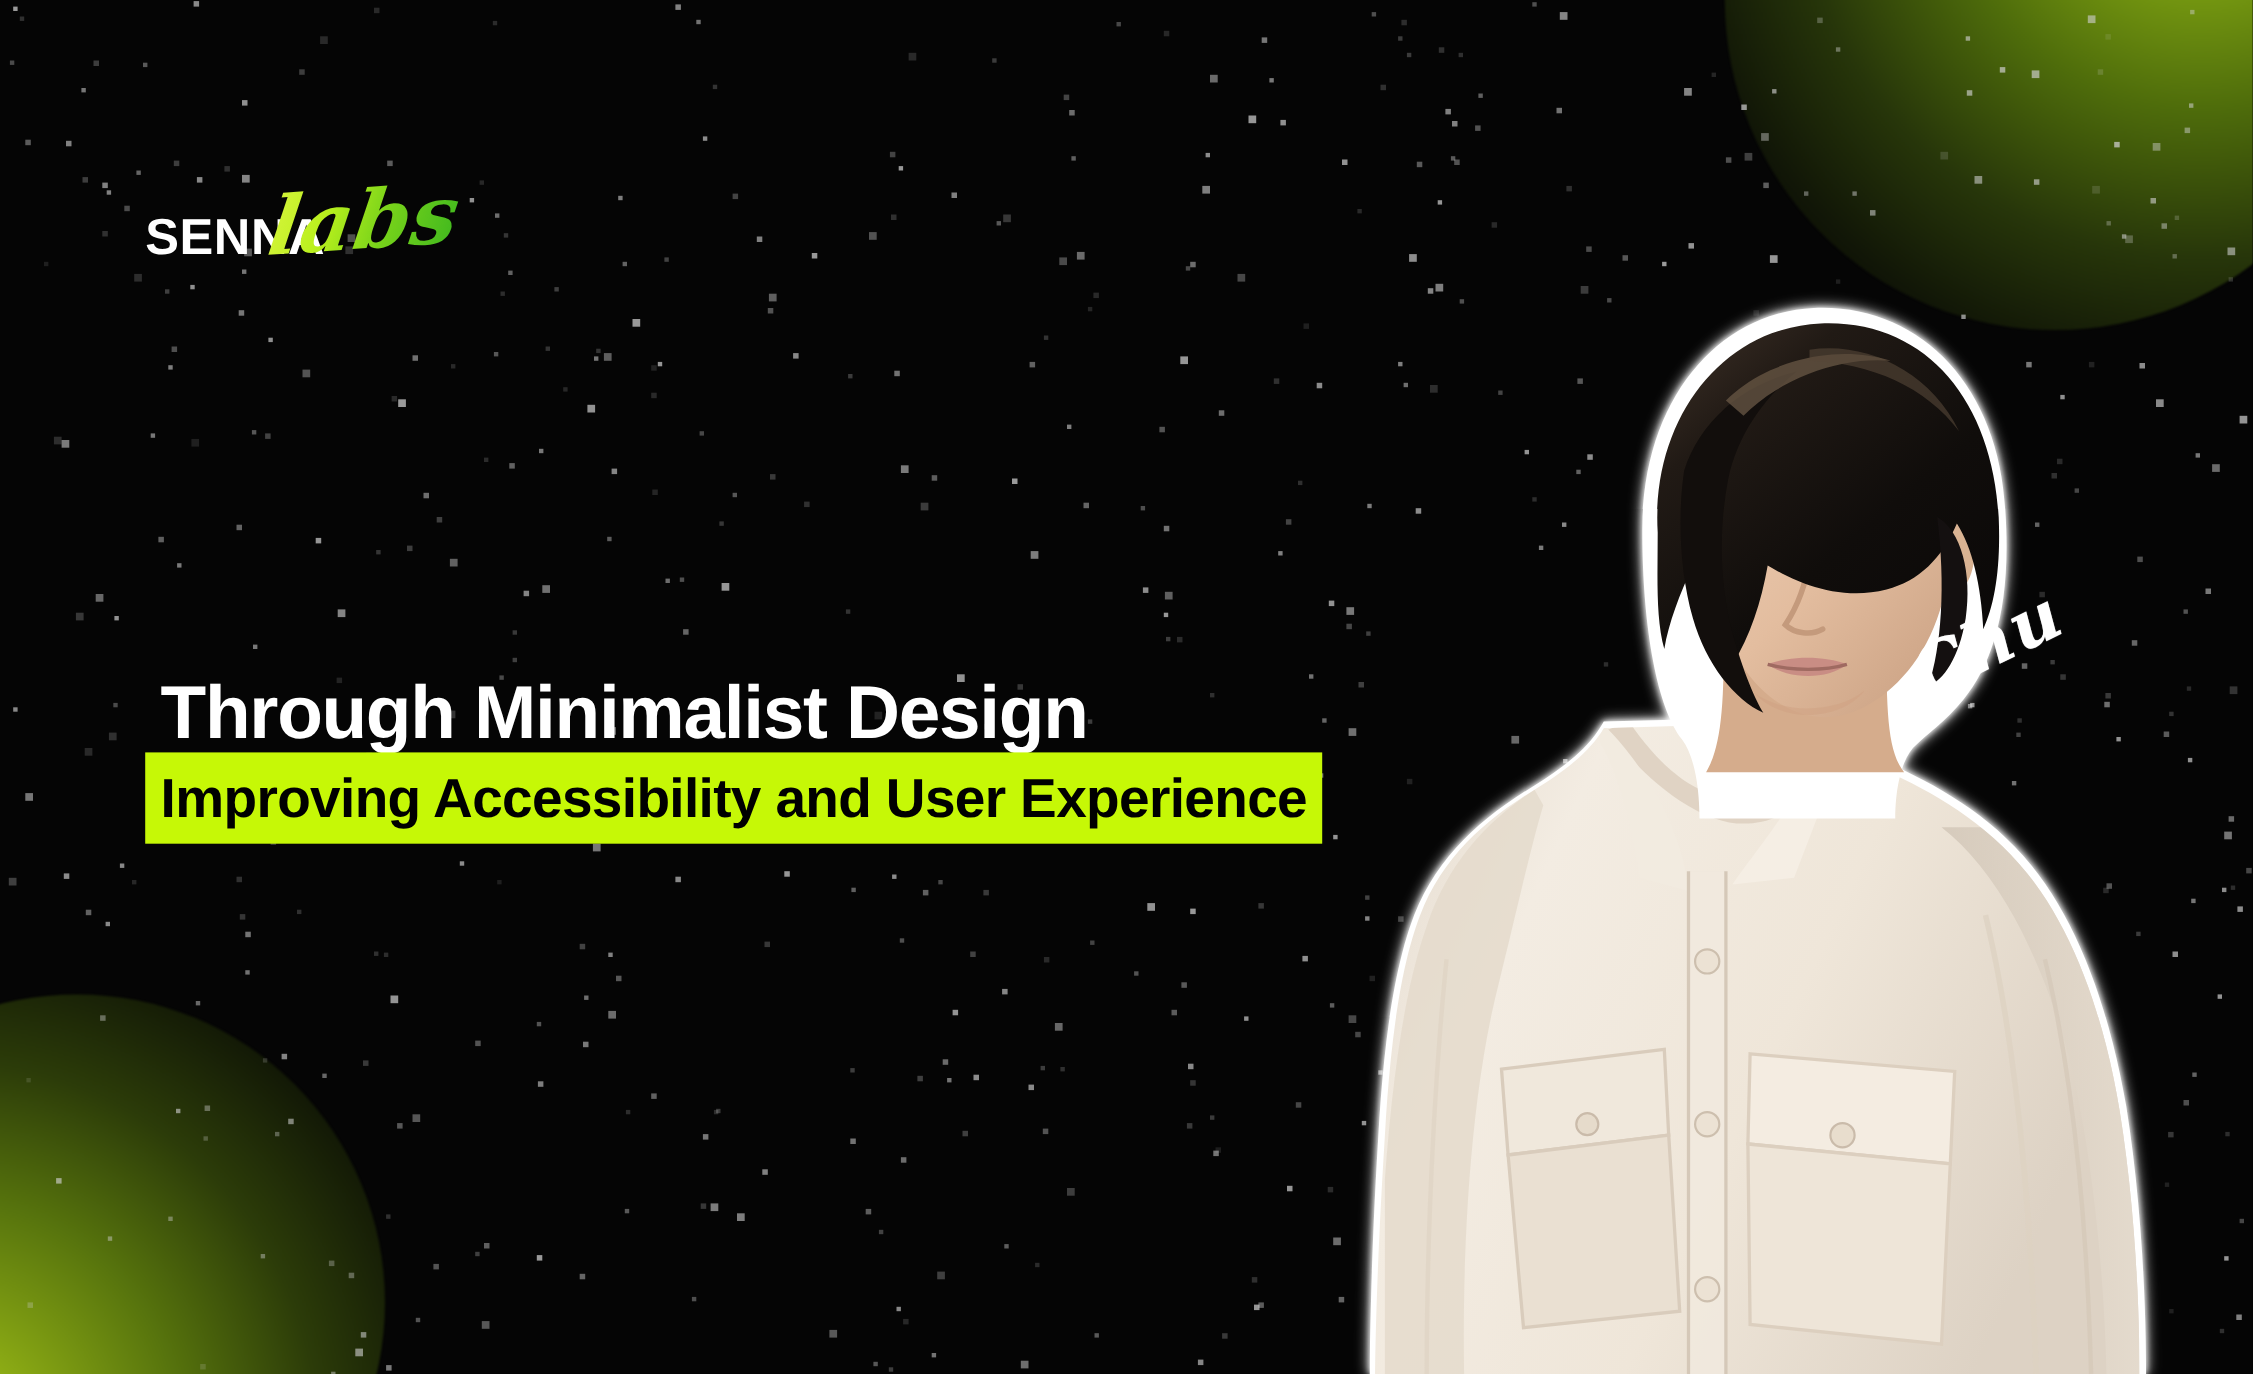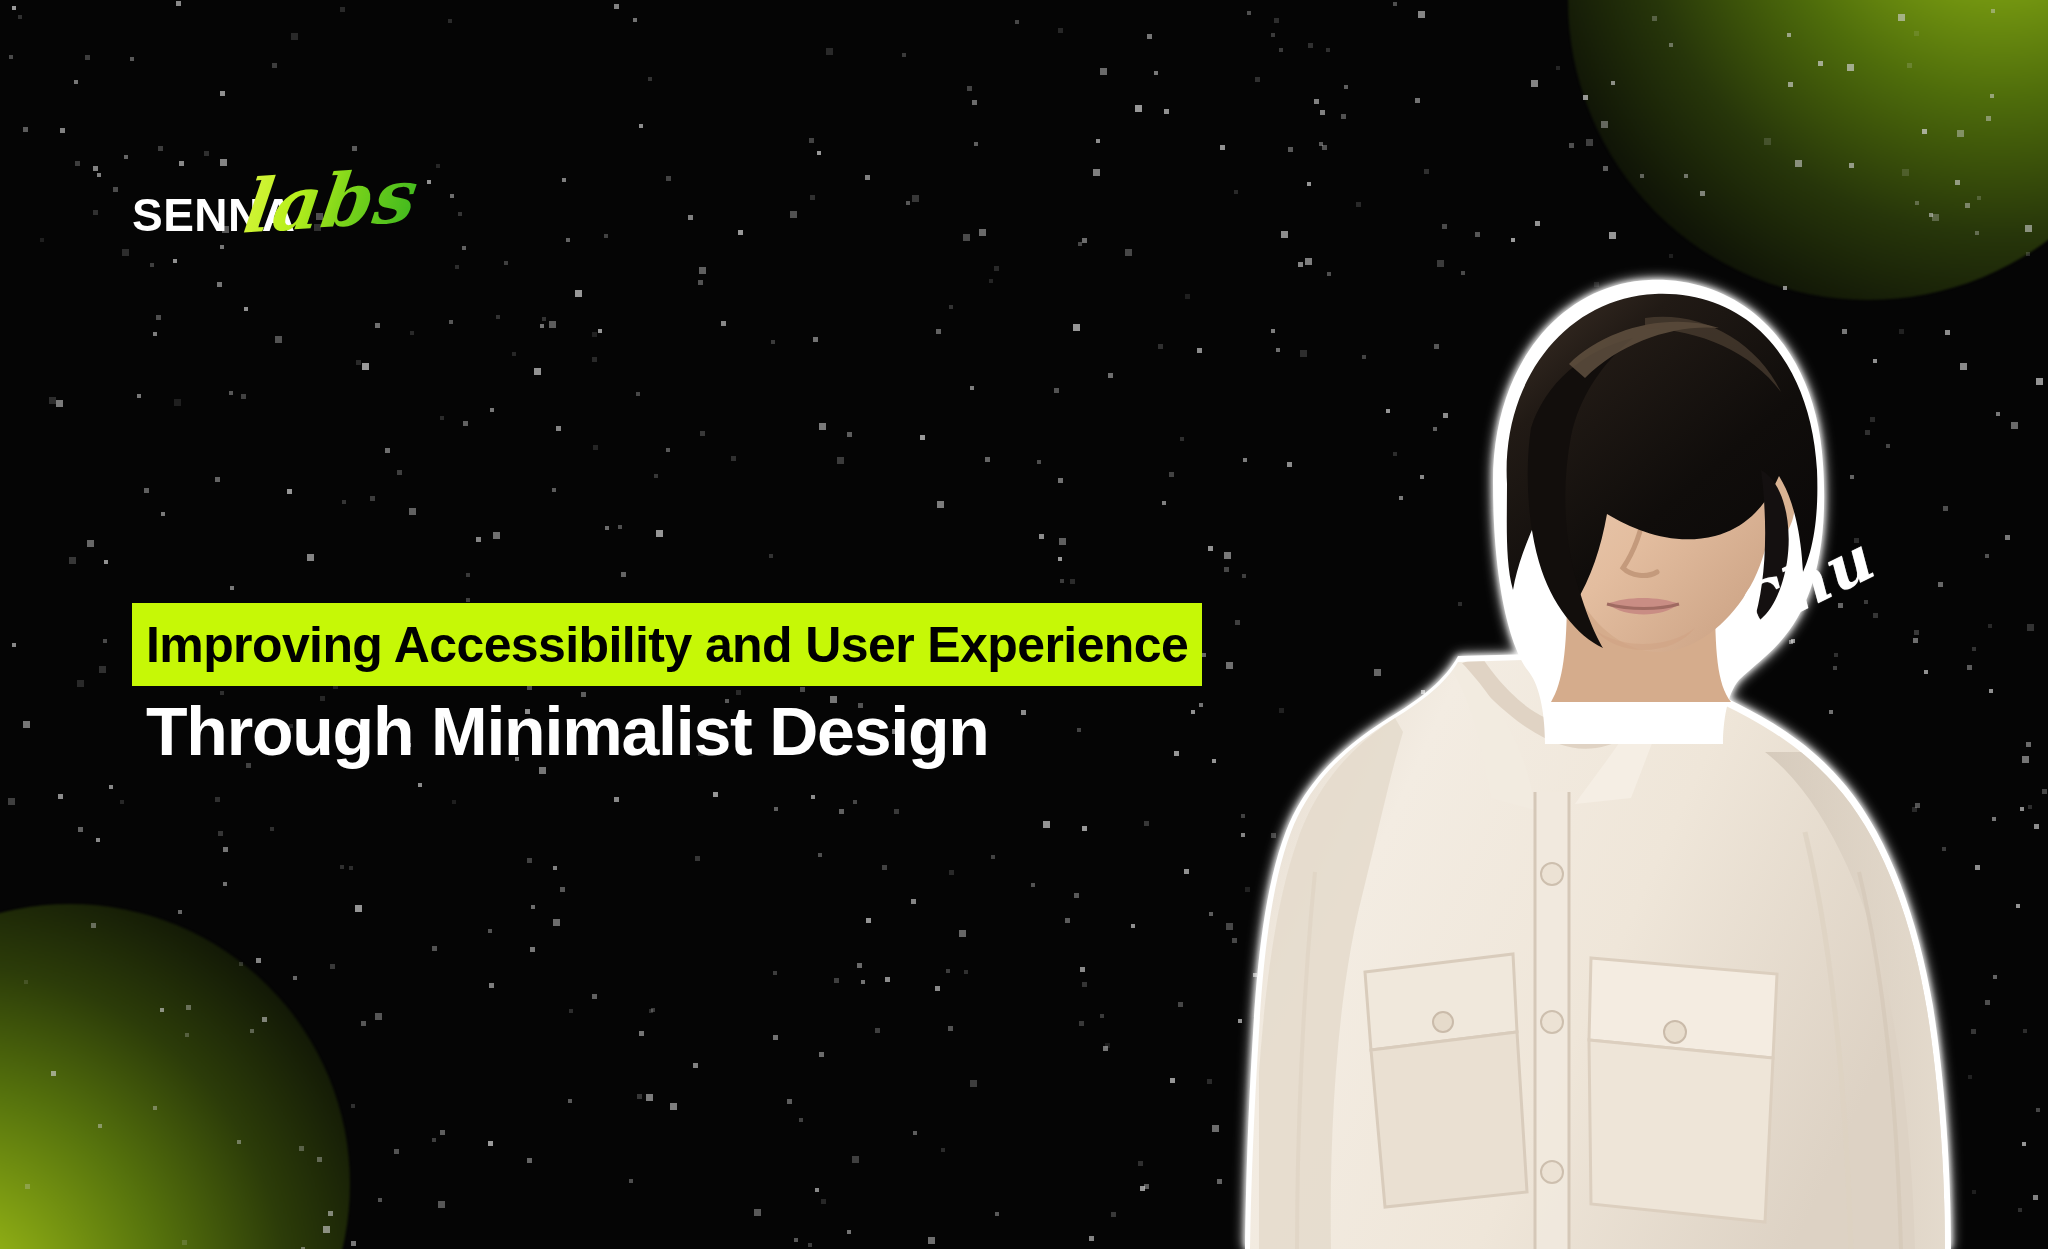--- a/index.html
+++ b/index.html
@@ -766,22 +766,22 @@
       <span style="left: 773px; top: 971px; width: 4px; height: 4px; opacity: 0.28;"></span>
       <span style="left: 1212px; top: 759px; width: 4px; height: 4px; opacity: 0.71;"></span>
     </div>
 
   <div id="logo">
     <span id="logo-word">SENNA</span>
     <span id="logo-script">labs</span>
   </div>
 
   <div id="headline">
+    <span id="headline-line2">Through Minimalist Design</span>
     <span id="headline-line1">Improving Accessibility and User Experience</span>
-    <span id="headline-line2">Through Minimalist Design</span>
   </div>
 
   <div id="portrait">
     <svg viewBox="0 0 720 1017" preserveAspectRatio="xMidYMax meet" aria-hidden="true">
       <defs>
         <linearGradient id="gShirt" x1="0" y1="0" x2="1" y2="0.4">
           <stop offset="0%" stop-color="#e2d8cb"></stop>
           <stop offset="28%" stop-color="#f3ece2"></stop>
           <stop offset="62%" stop-color="#efe6d9"></stop>
           <stop offset="100%" stop-color="#ddd2c4"></stop>

